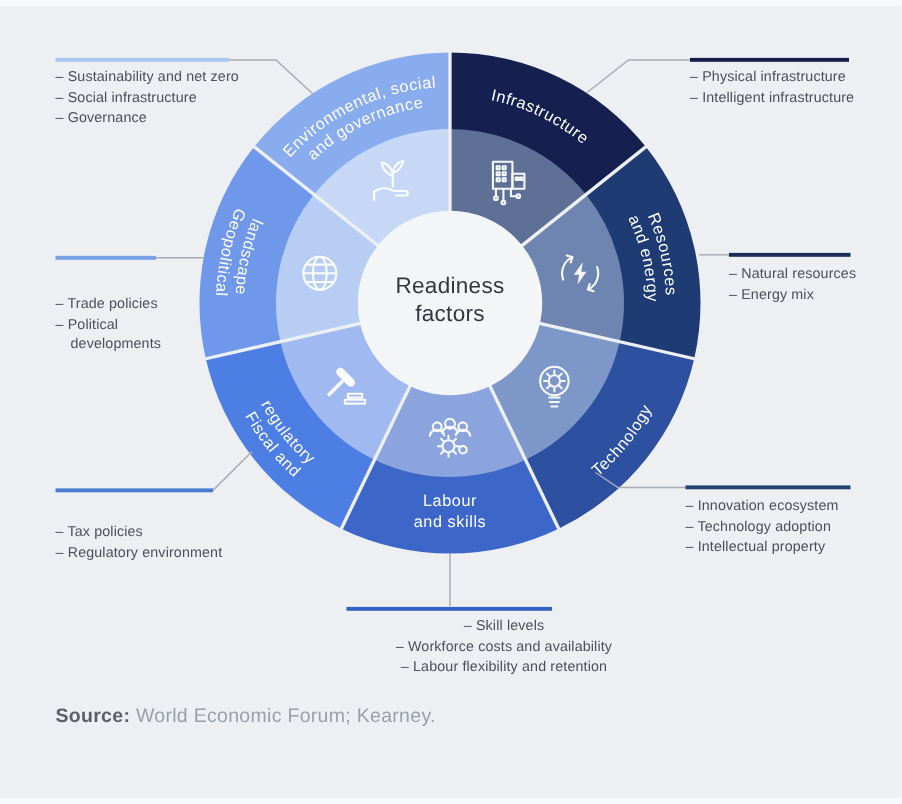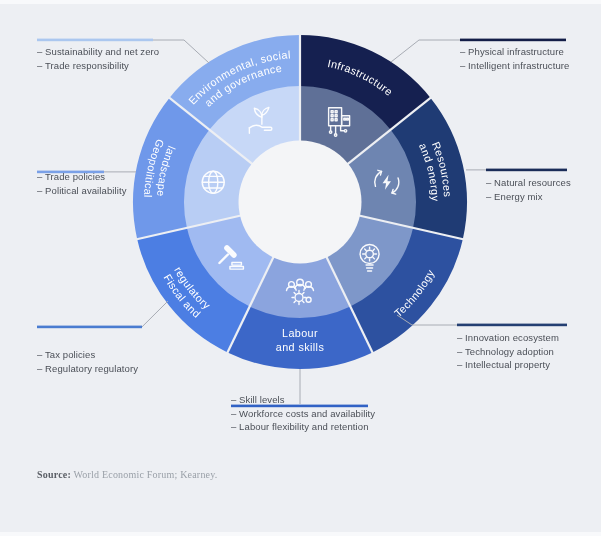--- a/index.html
+++ b/index.html
@@ -12,21 +12,21 @@
   .edge-strip.bottom{bottom:0;}
   svg.wheel-svg{position:absolute;left:0;top:0;}
   .center-label{
     position:absolute;left:230px;top:181px;width:140px;text-align:center;
     font-size:15px;line-height:19px;color:#33373d;letter-spacing:0.2px;
   }
   .callout{
     position:absolute;font-size:9.5px;line-height:13.6px;color:#4b4f57;letter-spacing:0.1px;
   }
   .callout-item{padding-left:10px;text-indent:-10px;}
-  .source-line{position:absolute;left:37px;top:469px;font-size:10px;letter-spacing:0.2px;color:#9aa0a8;font-family:Liberation Serif, serif;}
+  .source-line{position:absolute;left:37px;top:469px;font-size:13px;letter-spacing:0.2px;color:#9aa0a8;}
   .source-line .src-label{font-weight:bold;color:#5b5f66;}
 </style>
 </head>
 <body>
 
 <div class="canvas">
   <div class="edge-strip top"></div>
   <div class="edge-strip bottom"></div>
 
   <div id="wheel-mount">
@@ -147,51 +147,56 @@
         <rect x="460" y="38.6" width="106" height="2.6" fill="#131d47"></rect>
         <rect x="486" y="168.6" width="81" height="2.6" fill="#1a2c58"></rect>
         <rect x="457" y="323.6" width="110" height="2.6" fill="#243f72"></rect>
         <rect x="231" y="404.6" width="137" height="2.6" fill="#3162c5"></rect>
         <rect x="37" y="325.6" width="105" height="2.6" fill="#4a7cd0"></rect>
         <rect x="37" y="170.6" width="67" height="2.6" fill="#7aa0e7"></rect>
         <rect x="37" y="38.6" width="116" height="2.6" fill="#abc7ef"></rect>
 </svg>
     </div>
 
+  <div class="center-label">
+    <div>Readiness</div>
+    <div>factors</div>
+  </div>
 
   <div id="callout-mount">
       <div class="callout" style="left: 460px; top: 45px; width: 170px;">
         <div class="callout-item">– Physical infrastructure</div>
         <div class="callout-item">– Intelligent infrastructure</div>
       </div>
       <div class="callout" style="left: 486px; top: 176px; width: 130px;">
         <div class="callout-item">– Natural resources</div>
         <div class="callout-item">– Energy mix</div>
       </div>
       <div class="callout" style="left: 457px; top: 331px; width: 160px;">
         <div class="callout-item">– Innovation ecosystem</div>
         <div class="callout-item">– Technology adoption</div>
         <div class="callout-item">– Intellectual property</div>
       </div>
-      <div class="callout" style="left: 231px; top: 393px; width: 210px;">
+      <div class="callout" style="left: 231px; top: 411px; width: 210px; text-align: center;">
         <div class="callout-item">– Skill levels</div>
         <div class="callout-item">– Workforce costs and availability</div>
         <div class="callout-item">– Labour flexibility and retention</div>
       </div>
       <div class="callout" style="left: 37px; top: 348px; width: 190px;">
         <div class="callout-item">– Tax policies</div>
-        <div class="callout-item">– Regulatory regulatory</div>
-      </div>
-      <div class="callout" style="left: 37px; top: 170px; width: 100px;">
+        <div class="callout-item">– Regulatory environment</div>
+      </div>
+      <div class="callout" style="left: 37px; top: 196px; width: 100px;">
         <div class="callout-item">– Trade policies</div>
-        <div class="callout-item">– Political availability</div>
+        <div class="callout-item">– Political developments</div>
       </div>
       <div class="callout" style="left: 37px; top: 45px; width: 190px;">
         <div class="callout-item">– Sustainability and net zero</div>
-        <div class="callout-item">– Trade responsibility</div>
+        <div class="callout-item">– Social infrastructure</div>
+        <div class="callout-item">– Governance</div>
       </div>
     </div>
 
   <div class="source-line">
     <span class="src-label">Source:</span>
     <span> </span>
     <span>World Economic Forum; Kearney.</span>
   </div>
 </div>
 

